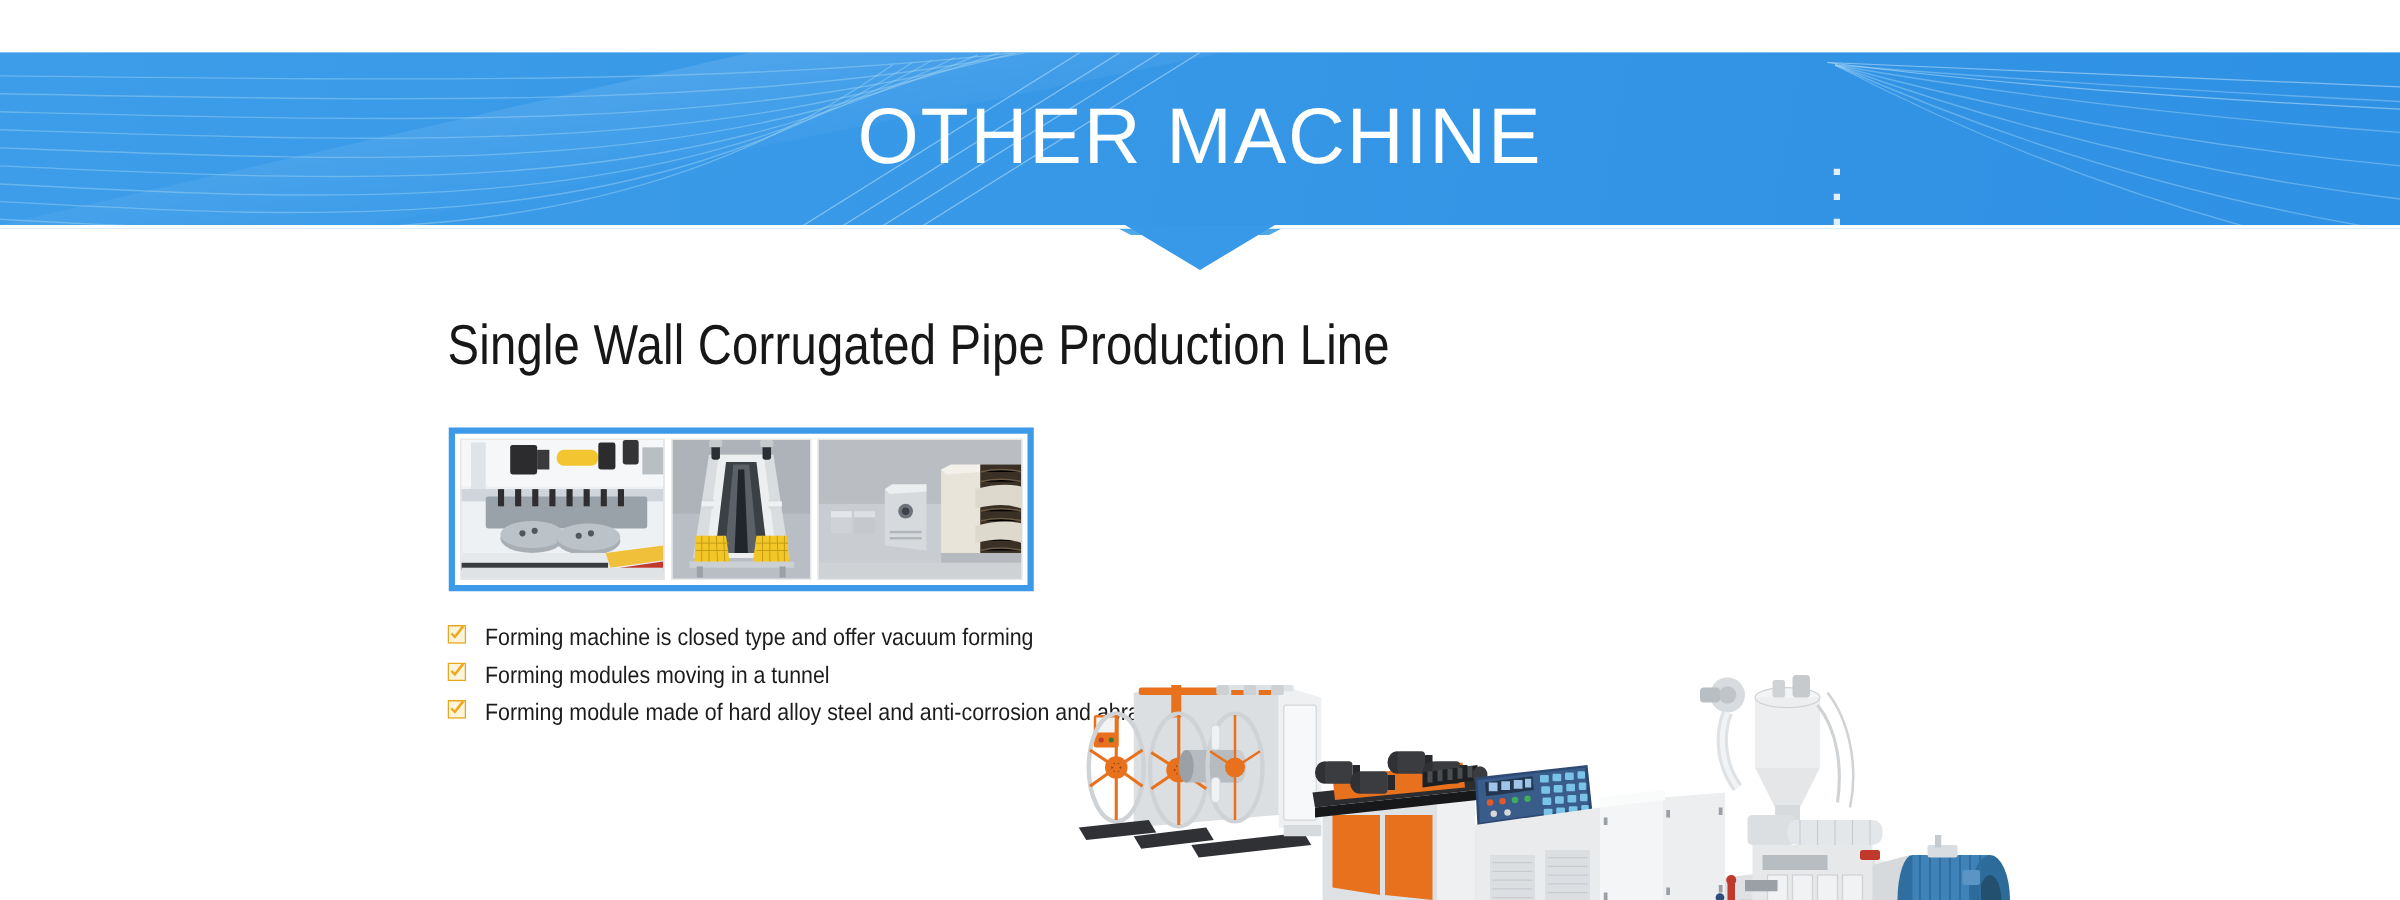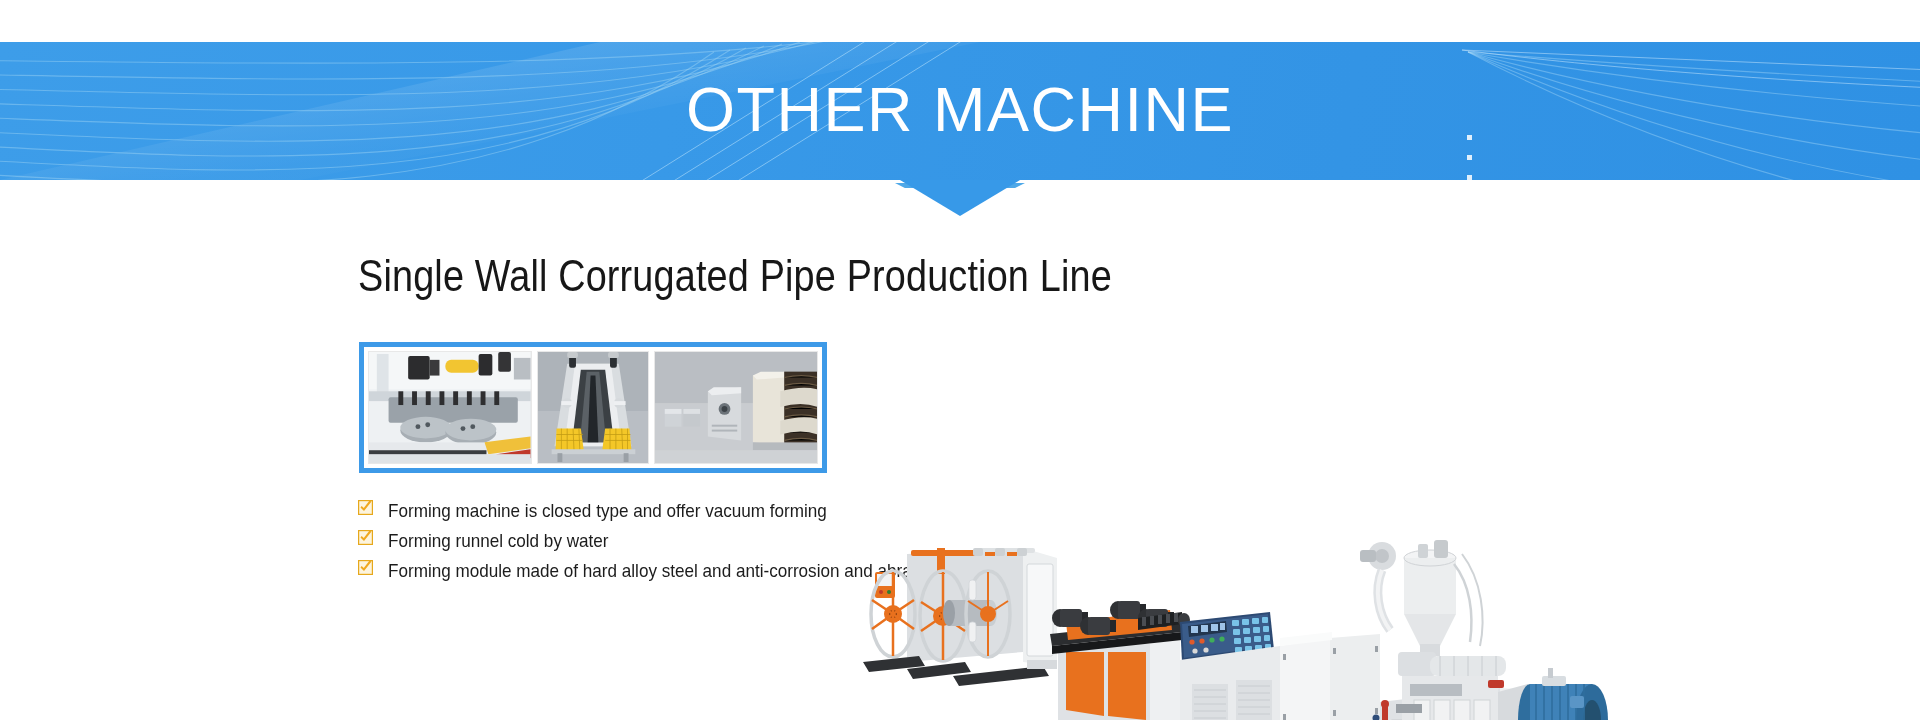--- a/index.html
+++ b/index.html
@@ -369,28 +369,28 @@
     <div class="bullets">
 
       <div class="bullet-row">
         <svg class="check-icon" viewBox="0 0 15 15">
           <rect x="0.6" y="0.6" width="13.8" height="13.8" fill="#fdf4dd" stroke="#e6a81c" stroke-width="1.2"></rect>
           <path d="M 2.5 7.5 L 6 11 L 13.5 1.5 L 11.5 0.5 L 5.8 8 L 3.6 6 Z" fill="#f0a81e"></path>
         </svg>
         <span class="bullet-text">Forming machine is closed type and offer vacuum forming</span>
       </div>
 
-
       <div class="bullet-row">
         <svg class="check-icon" viewBox="0 0 15 15">
           <rect x="0.6" y="0.6" width="13.8" height="13.8" fill="#fdf4dd" stroke="#e6a81c" stroke-width="1.2"></rect>
           <path d="M 2.5 7.5 L 6 11 L 13.5 1.5 L 11.5 0.5 L 5.8 8 L 3.6 6 Z" fill="#f0a81e"></path>
         </svg>
-        <span class="bullet-text">Forming runnel cold by water</span>
+        <span class="bullet-text">Forming modules moving in a tunnel</span>
       </div>
+
 
       <div class="bullet-row">
         <svg class="check-icon" viewBox="0 0 15 15">
           <rect x="0.6" y="0.6" width="13.8" height="13.8" fill="#fdf4dd" stroke="#e6a81c" stroke-width="1.2"></rect>
           <path d="M 2.5 7.5 L 6 11 L 13.5 1.5 L 11.5 0.5 L 5.8 8 L 3.6 6 Z" fill="#f0a81e"></path>
         </svg>
         <span class="bullet-text">Forming module made of hard alloy steel and anti-corrosion and abrasion</span>
       </div>
     </div>
 

